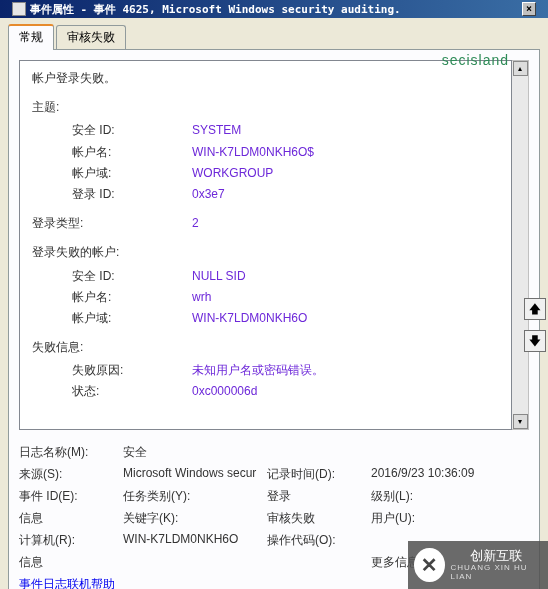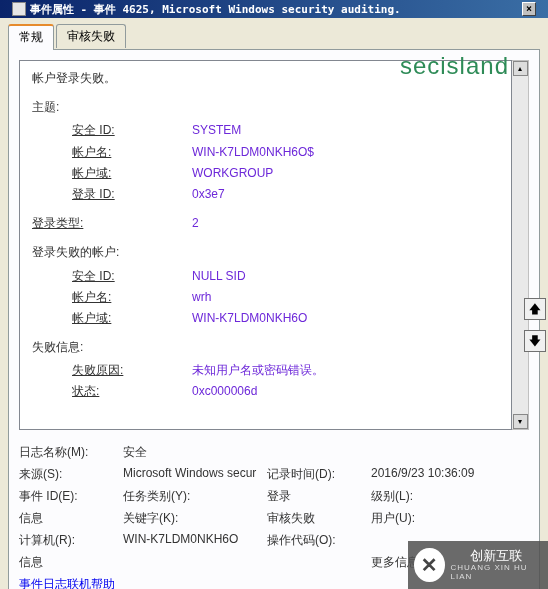--- a/index.html
+++ b/index.html
@@ -47,21 +47,21 @@
       cursor: pointer;
     }
     .window-body {
       background: #ece9d8;
       padding: 6px 8px;
       height: calc(589px - 18px);
       position: relative;
     }
     .tabs {
       display: flex;
-      align-items: flex-start;
+      align-items: center;
       margin-bottom: 0;
       border-bottom: 1px solid #919b9c;
     }
     .tab {
       padding: 3px 10px;
       background: #ece9d8;
       border: 1px solid #919b9c;
       border-bottom: none;
       border-radius: 3px 3px 0 0;
       margin-right: 2px;
@@ -99,30 +99,30 @@
       position: relative;
     }
     .detail-box-inner {
       line-height: 1.6;
     }
     .row {
       display: flex;
       margin-bottom: 2px;
     }
     .indent1 { padding-left: 40px; }
-    .lbl { width: 120px; flex-shrink: 0; text-decoration: underline; }
+    .lbl { width: 120px; flex-shrink: 0; }
     .val { color: #6d28d9; }
     .section-head { margin-top: 10px; margin-bottom: 4px; }
     .watermark {
       position: absolute;
       top: 2px;
       right: 30px;
       color: #2e8b57;
       font-family: Arial, sans-serif;
-      font-size: 24px;
+      font-size: 14px;
       letter-spacing: 1px;
       z-index: 5;
     }
     .scroll-col {
       width: 17px;
       height: 370px;
       background: #e9e9e9;
       border: 1px solid #c0c0c0;
       border-left: none;
       display: flex;

